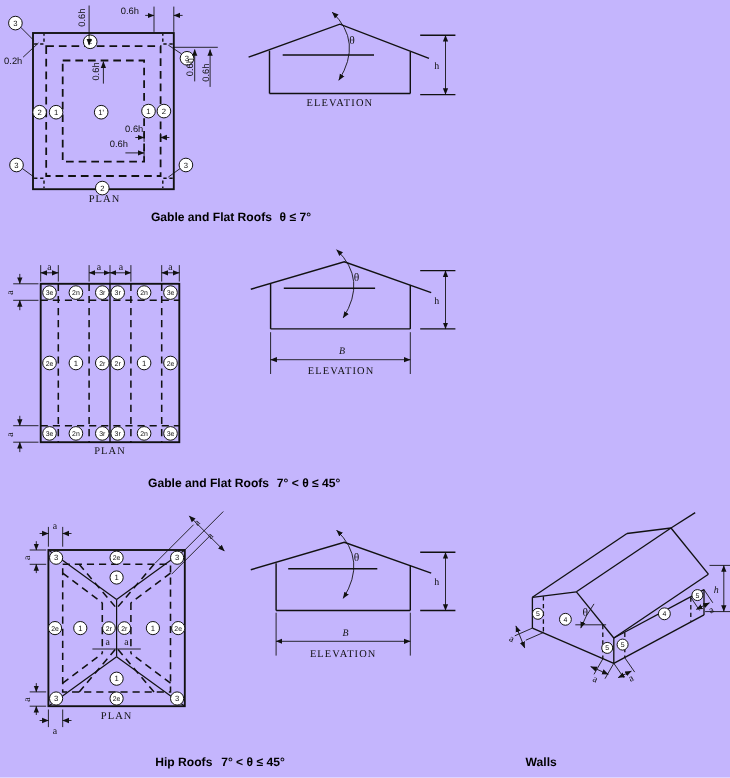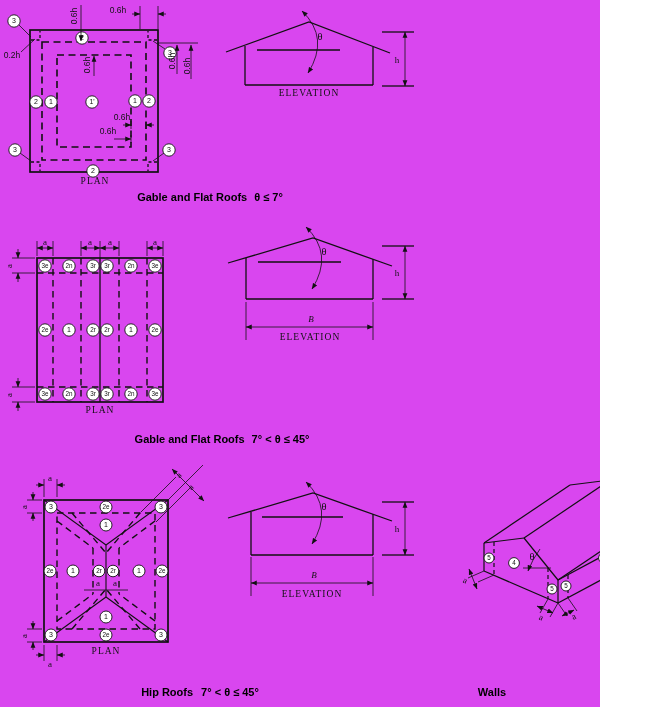--- a/index.html
+++ b/index.html
@@ -1,16 +1,16 @@
 <!DOCTYPE html>
 <html><head>
 <meta charset="utf-8">
 <style>
   html,body{margin:0;padding:0;background:#ffffff;}
-  #canvas{position:relative;width:600px;height:707px;background:#d946ef;overflow:hidden;}
+  #canvas{position:relative;width:664px;height:707px;background:#c4b5fd;overflow:hidden;}
   svg{display:block;}
   .ln{stroke:#111;fill:none;}
   .thick{stroke-width:1.7;}
   .med{stroke-width:1.3;}
   .thin{stroke-width:0.8;}
   .dash{stroke:#111;fill:none;stroke-width:1.6;stroke-dasharray:7 4.5;}
   .dash2{stroke:#111;fill:none;stroke-width:1.4;stroke-dasharray:6.5 4.5;}
   .dash3{stroke:#111;fill:none;stroke-width:1.2;stroke-dasharray:4 3;}
   .cdash{stroke:#111;fill:none;stroke-width:1.3;stroke-dasharray:3 2.5;}
   .zc circle{fill:#fff;stroke:#111;stroke-width:0.9;}

